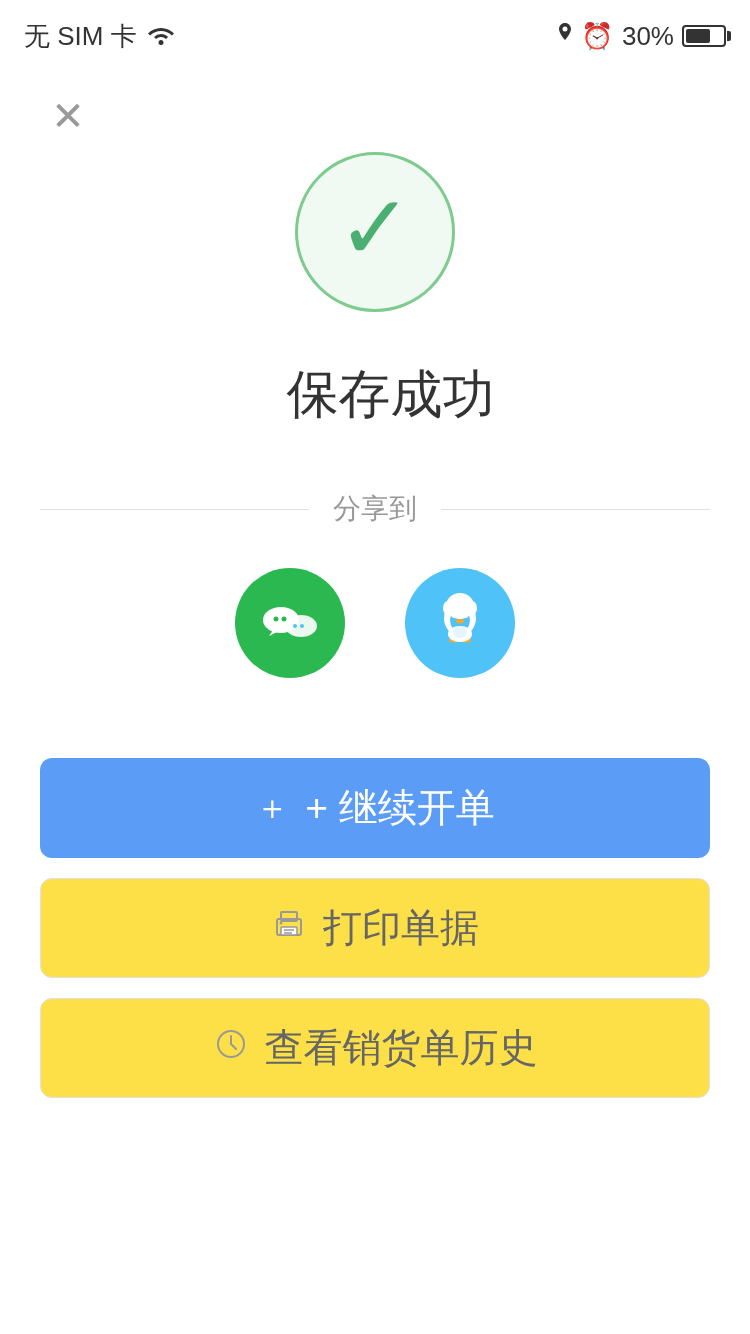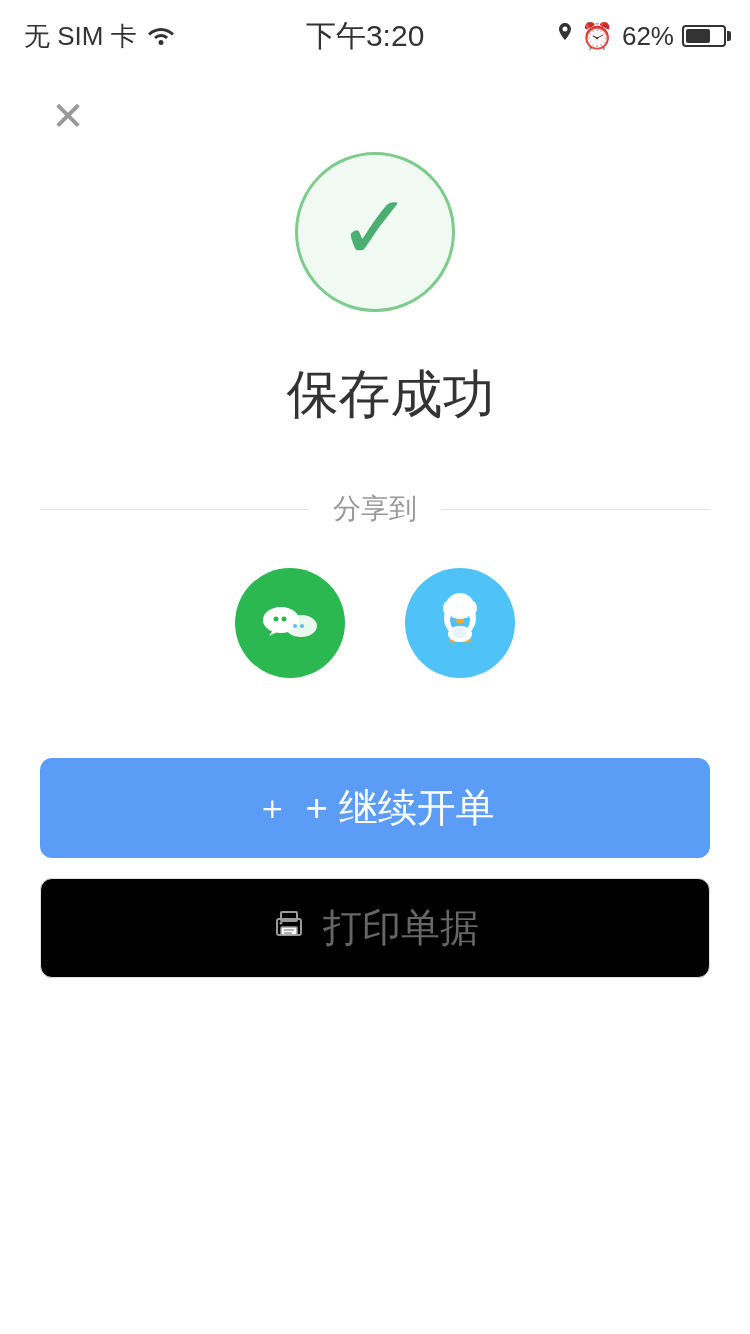--- a/index.html
+++ b/index.html
@@ -189,21 +189,21 @@
       align-items: center;
       justify-content: center;
       gap: 16px;
       cursor: pointer;
     }
     .primary-btn {
       background: #5b9cf6;
       color: #fff;
     }
     .secondary-btn {
-      background: #000000;
+      background: #fde047;
       color: #666;
       border: 1px solid #e0e0e0;
     }
     .btn-icon {
       font-size: 34px;
     }
     .btn-label {
       font-size: 39px;
     }
   </style>
@@ -212,29 +212,28 @@
 
 <div class="status-bar">
   <div class="status-left">
     <span>无 SIM 卡</span>
     <span>
       <svg width="28" height="22" viewBox="0 0 28 22" fill="none">
         <path d="M14 17a2.5 2.5 0 110 5 2.5 2.5 0 010-5zm0-6c2.8 0 5.3 1.1 7.1 2.9l-2.1 2.1a7 7 0 00-10 0L7 13.9A10 10 0 0114 11zm0-6c5.1 0 9.7 2.1 13 5.4l-2.1 2.1A16 16 0 0014 8a16 16 0 00-10.9 4.5L1 10.4A19 19 0 0114 5z" fill="#333"></path>
       </svg>
     </span>
   </div>
-  <div class="status-center">下午3:20</div>
   <div class="status-right">
     <span>
       <svg width="18" height="22" viewBox="0 0 18 22" fill="#333">
           <path d="M9 0C5.7 0 3 2.7 3 6c0 4.5 6 11 6 11s6-6.5 6-11c0-3.3-2.7-6-6-6zm0 8.5a2.5 2.5 0 110-5 2.5 2.5 0 010 5z"></path>
         </svg>
     </span>
     <span>⏰</span>
-    <span>62%</span>
+    <span>30%</span>
     <div class="battery-icon">
       <div class="battery-fill"></div>
     </div>
   </div>
 </div>
 
 <div class="close-btn">
   <span class="close-x">✕</span>
 </div>
 
@@ -309,15 +308,24 @@
           <rect x="10" y="6" width="16" height="9" rx="1" stroke="#999" stroke-width="2" fill="none"></rect>
           <rect x="10" y="21" width="16" height="8" rx="1" fill="white" stroke="#999" stroke-width="1.5"></rect>
           <line x1="13" y1="24" x2="23" y2="24" stroke="#999" stroke-width="1.5"></line>
           <line x1="13" y1="27" x2="21" y2="27" stroke="#999" stroke-width="1.5"></line>
           <circle cx="10" cy="17" r="1.5" fill="#999"></circle>
         </svg>
       </span>
       <span class="btn-label">打印单据</span>
     </button>
 
+    <button class="action-btn secondary-btn">
+      <span class="btn-icon">
+        <svg width="36" height="36" viewBox="0 0 36 36" fill="none">
+          <circle cx="18" cy="18" r="13" stroke="#999" stroke-width="2" fill="none"></circle>
+          <polyline points="18,10 18,18 23,23" stroke="#999" stroke-width="2" stroke-linecap="round" fill="none"></polyline>
+        </svg>
+      </span>
+      <span class="btn-label">查看销货单历史</span>
+    </button>
   </div>
 
 </div>
 
 </body></html>

